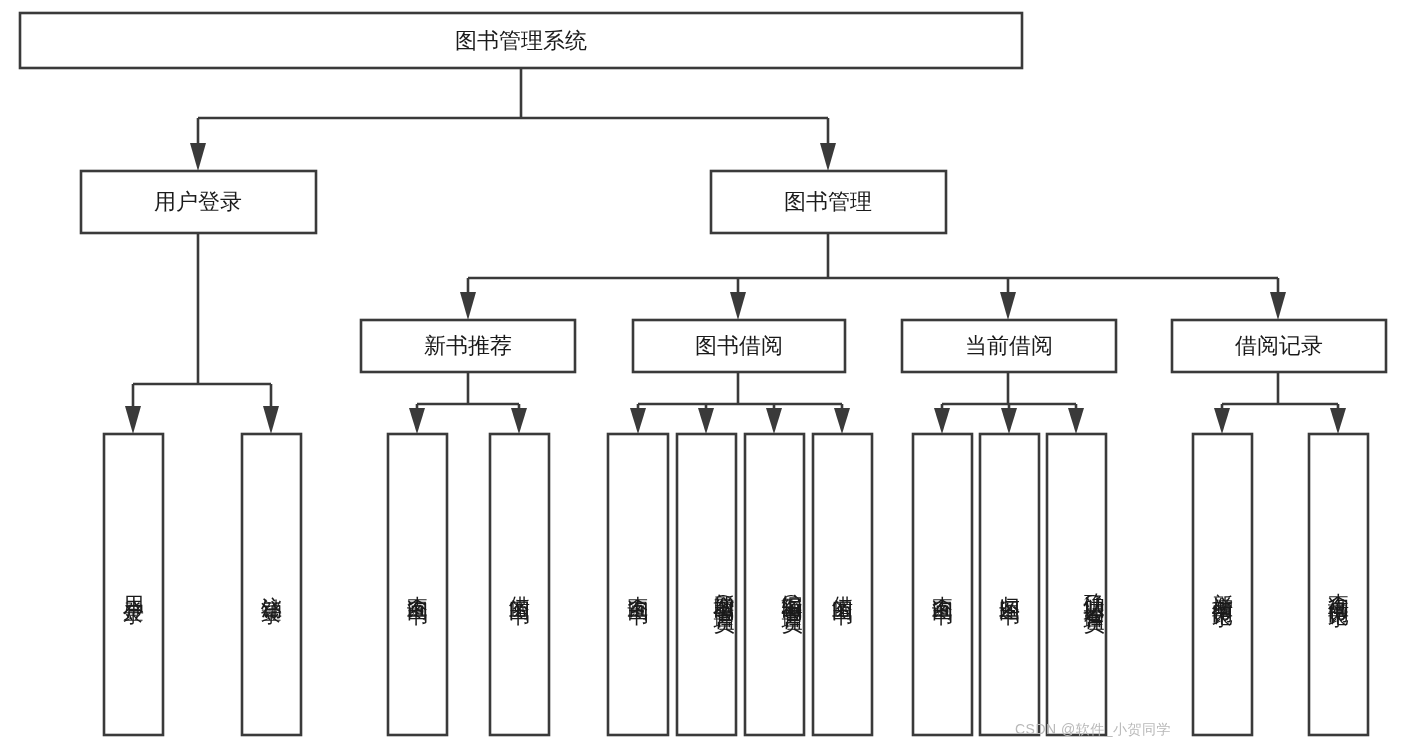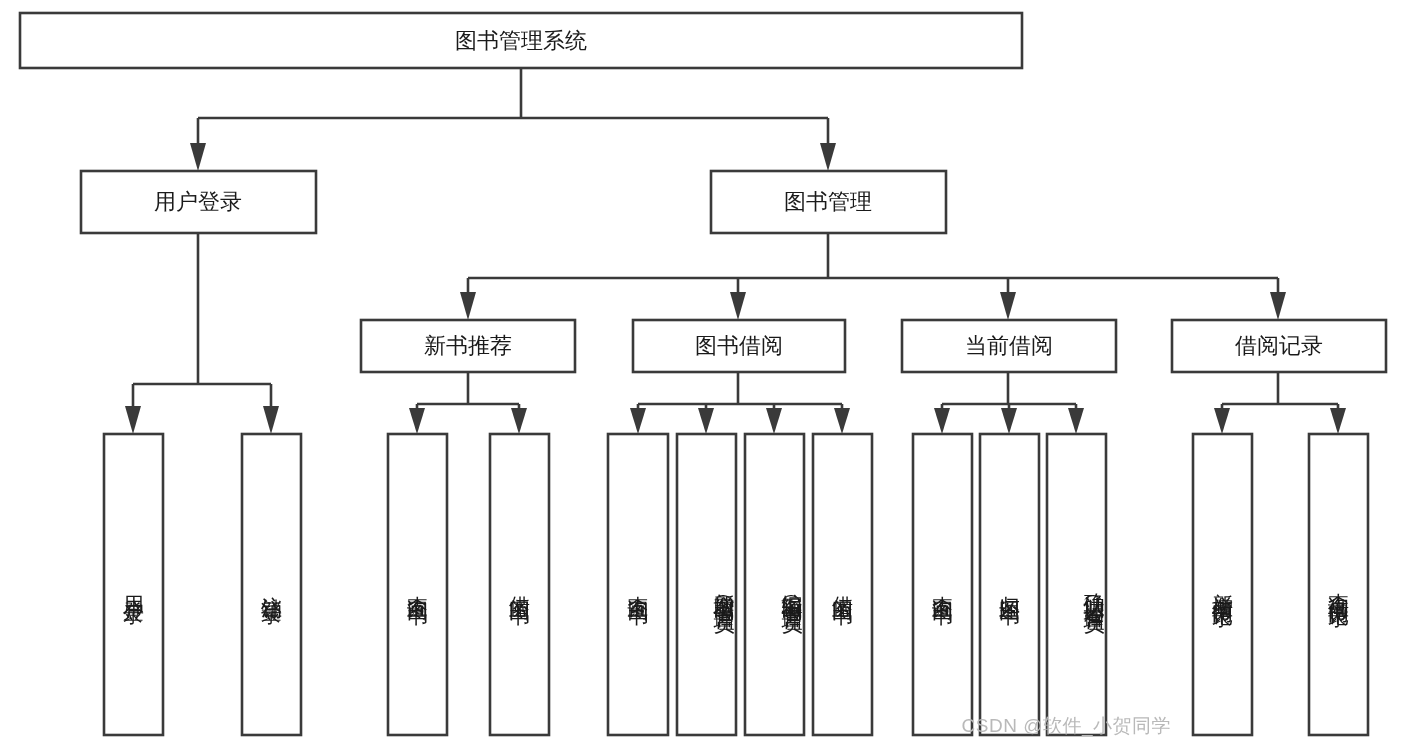--- a/index.html
+++ b/index.html
@@ -66,21 +66,21 @@
     text-align: center;
     white-space: nowrap;
     pointer-events: none;
     user-select: none;
   }
   .watermark {
     position: absolute;
     right: 14px;
     bottom: 8px;
     font-family: "Liberation Sans", "DejaVu Sans", sans-serif;
-    font-size: 19px;
+    font-size: 14px;
     color: #b9b9b9;
     letter-spacing: 0.5px;
     white-space: nowrap;
     user-select: none;
   }
 </style>
 </head>
 <body>
 
 <div id="diagram-root">

